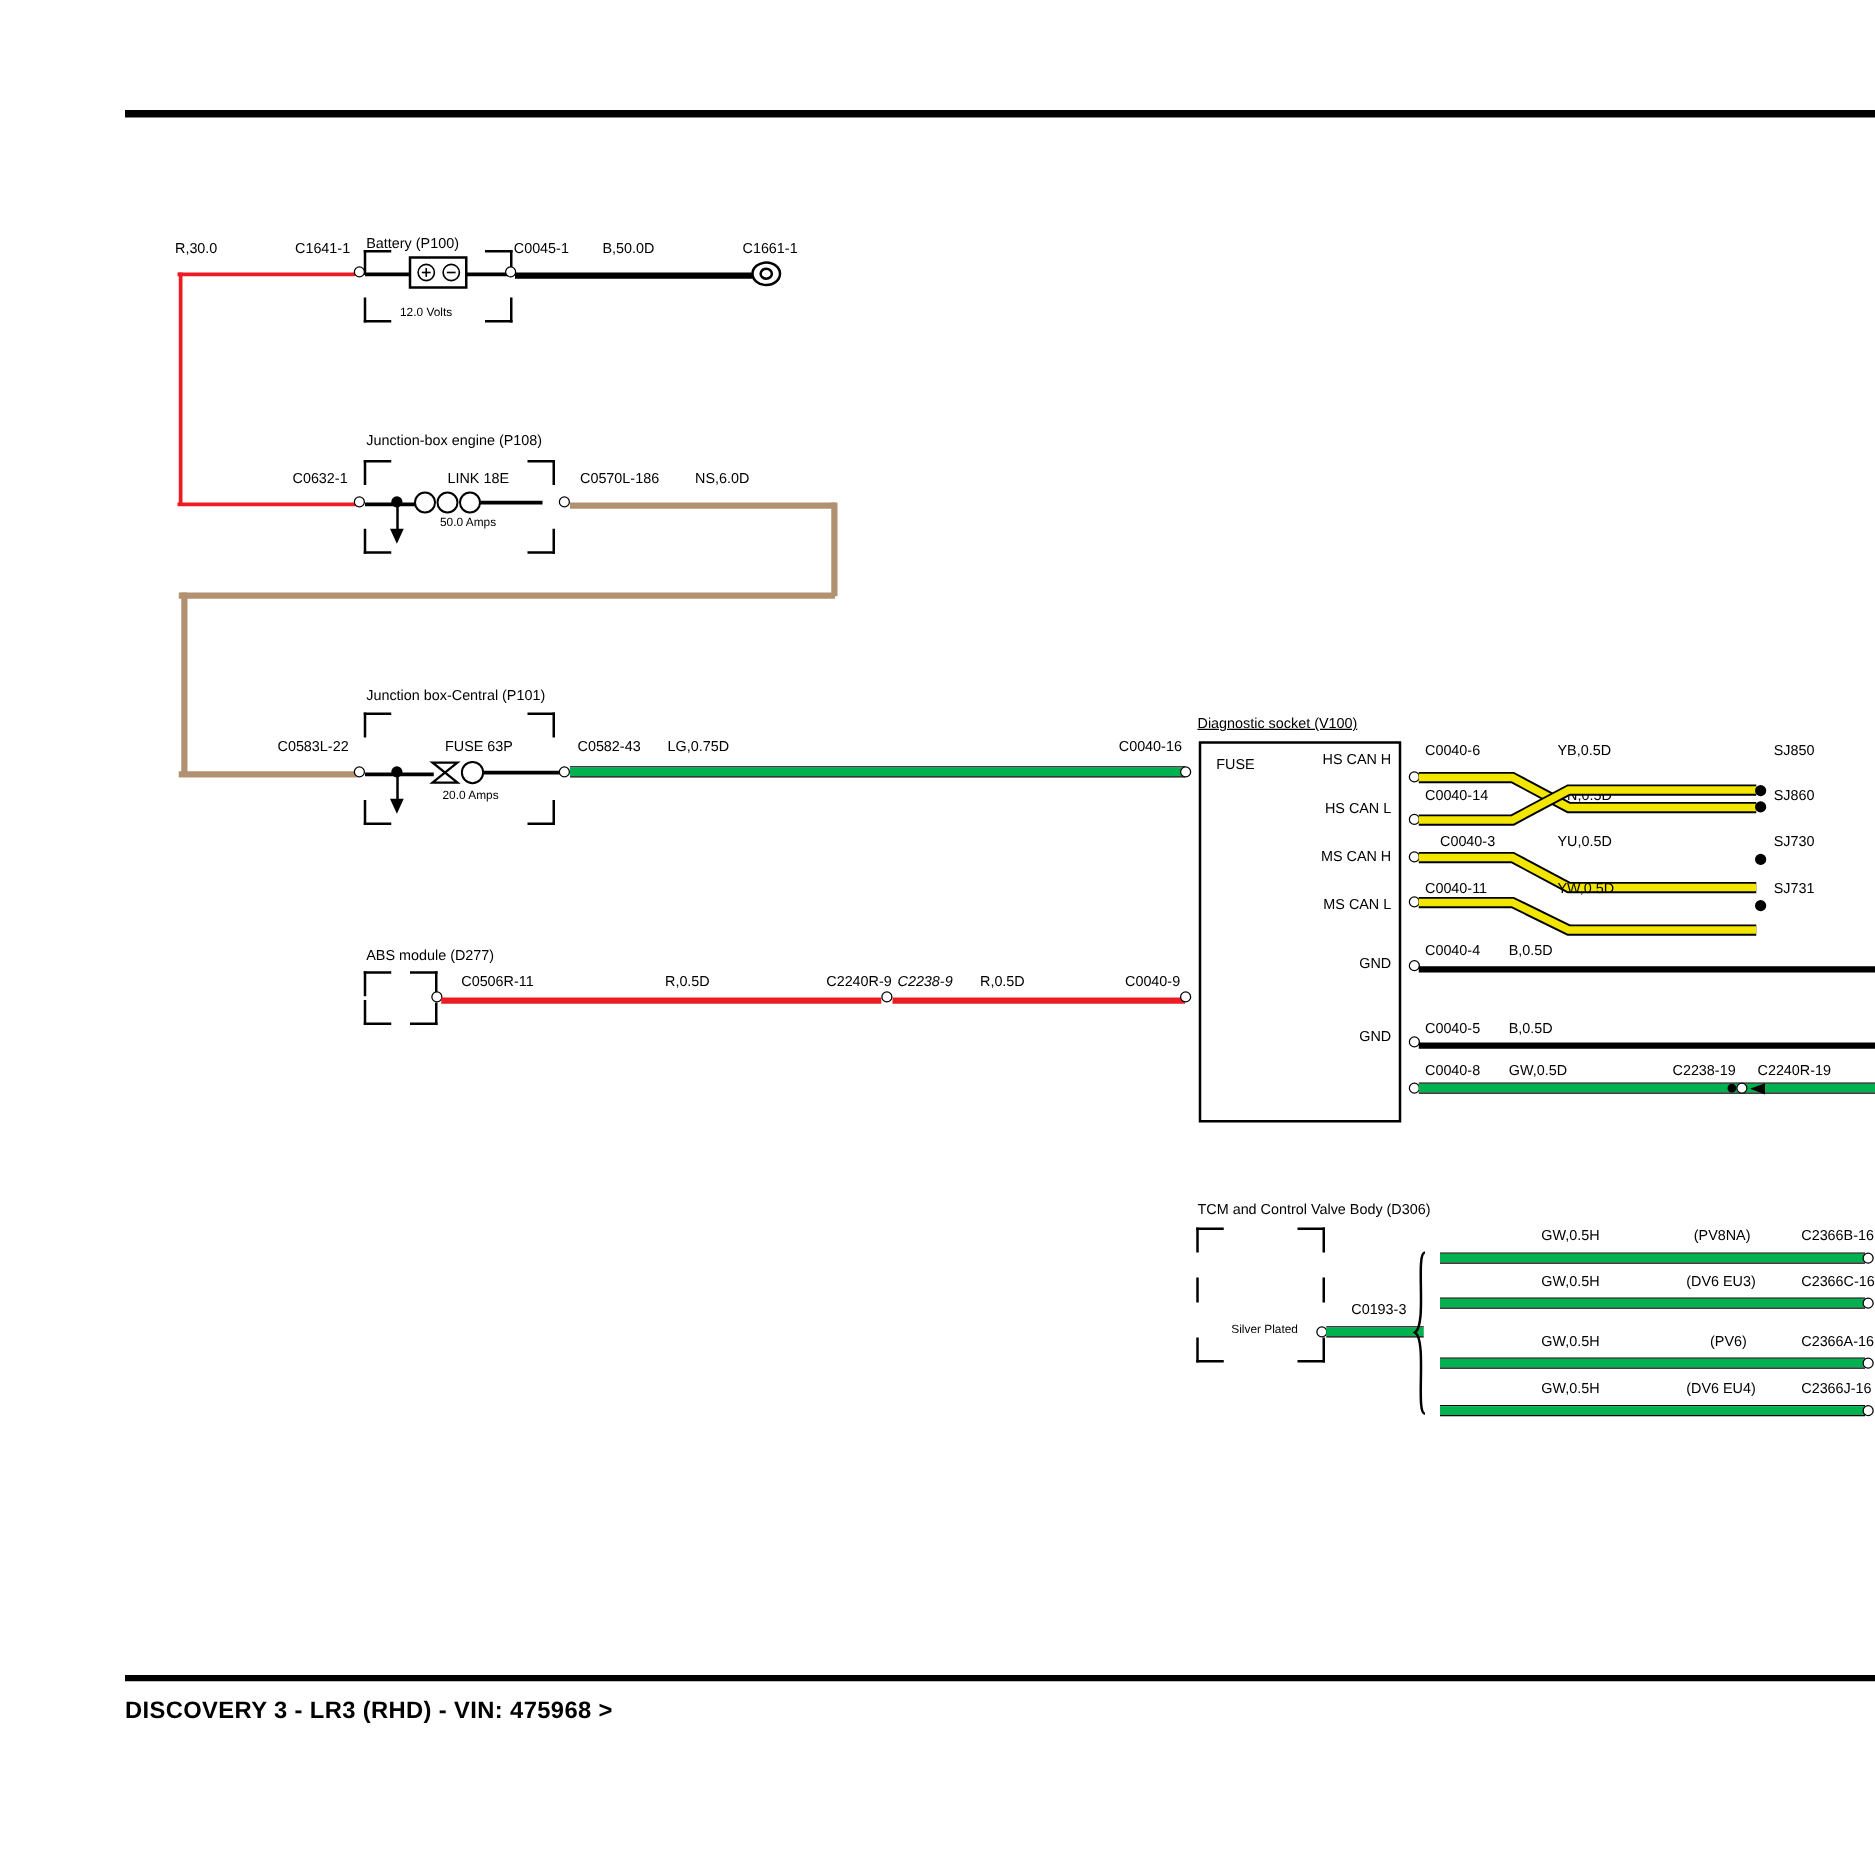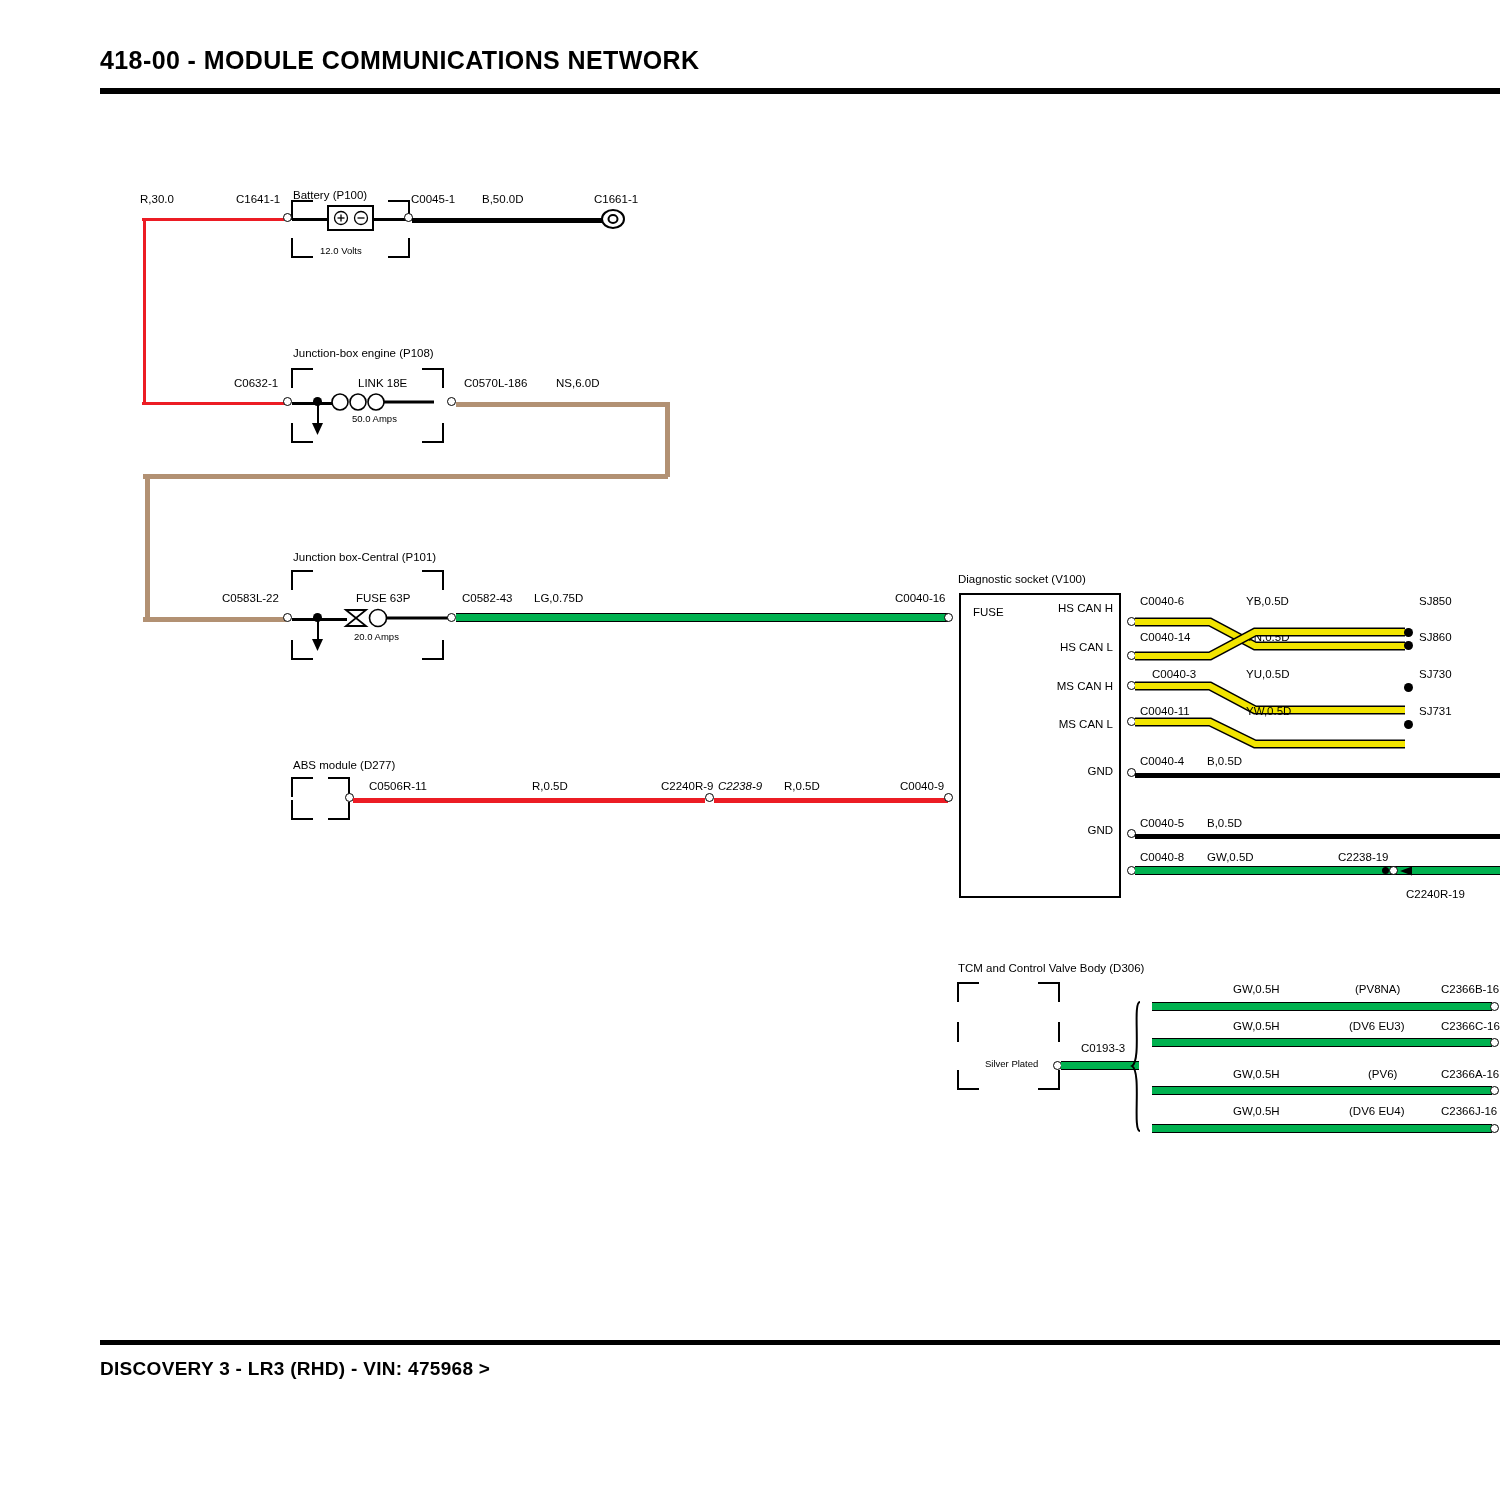--- a/index.html
+++ b/index.html
@@ -35,21 +35,20 @@
 
   .box{position:absolute;border:2px solid #000;box-sizing:border-box;background:#fff;}
 
   svg{position:absolute;overflow:visible;}
 </style>
 </head>
 <body>
 
 <div id="sheet">
 
-  <div class="hdr-title">418-00 - MODULE COMMUNICATIONS NETWORK</div>
   <div class="hdr-rule"></div>
   <div class="ftr-rule"></div>
   <div class="ftr-title">DISCOVERY 3 - LR3  (RHD) - VIN: 475968 &gt;</div>
 
   <div class="lbl" style="left:293px;top:189px;">Battery (P100)</div>
 
   <div class="bracket">
     <span style="left:291px;top:200px;width:22px;height:2px;"></span>
     <span style="left:291px;top:200px;width:2px;height:20px;"></span>
     <span style="left:388px;top:200px;width:22px;height:2px;"></span>
@@ -186,21 +185,21 @@
   <div class="lbl" style="left:532px;top:780px;">R,0.5D</div>
   <div class="hline red" style="left:353px;top:798px;width:352px;border-top-width:5px;"></div>
   <div class="lbl" style="left:661px;top:780px;">C2240R-9</div>
   <div class="lbl" style="left:718px;top:780px;font-style:italic;">C2238-9</div>
   <div class="conn" style="left:705px;top:793px;"></div>
   <div class="lbl" style="left:784px;top:780px;">R,0.5D</div>
   <div class="hline red" style="left:714px;top:798px;width:234px;border-top-width:5px;"></div>
   <div class="lbl" style="left:900px;top:780px;">C0040-9</div>
   <div class="conn" style="left:944px;top:793px;"></div>
 
-  <div class="lbl" style="left:958px;top:573px;">Diagnostic socket (V100)</div>
+  <div class="lbl" style="left:958px;top:573px;text-decoration:underline;">Diagnostic socket (V100)</div>
   <div class="box" style="left:959px;top:593px;width:162px;height:305px;"></div>
   <div class="lbl" style="left:973px;top:606px;">FUSE</div>
   <div class="lbl r" style="left:1113px;top:602px;">HS CAN H</div>
   <div class="lbl r" style="left:1113px;top:641px;">HS CAN L</div>
   <div class="lbl r" style="left:1113px;top:680px;">MS CAN H</div>
   <div class="lbl r" style="left:1113px;top:718px;">MS CAN L</div>
   <div class="lbl r" style="left:1113px;top:765px;">GND</div>
   <div class="lbl r" style="left:1113px;top:824px;">GND</div>
 
   <div class="lbl" style="left:1140px;top:595px;">C0040-6</div>
@@ -249,21 +248,21 @@
   <div class="hline blk" style="left:1135px;top:773px;width:365px;border-top-width:5px;"></div>
 
   <div class="lbl" style="left:1140px;top:817px;">C0040-5</div>
   <div class="lbl" style="left:1207px;top:817px;">B,0.5D</div>
   <div class="conn" style="left:1127px;top:829px;"></div>
   <div class="hline blk" style="left:1135px;top:834px;width:365px;border-top-width:5px;"></div>
 
   <div class="lbl" style="left:1140px;top:851px;">C0040-8</div>
   <div class="lbl" style="left:1207px;top:851px;">GW,0.5D</div>
   <div class="lbl" style="left:1338px;top:851px;">C2238-19</div>
-  <div class="lbl" style="left:1406px;top:851px;margin-top:37px;">C2240R-19</div>
+  <div class="lbl" style="left:1406px;top:851px;">C2240R-19</div>
   <div class="conn" style="left:1127px;top:866px;"></div>
   <div class="ow" style="left:1135px;top:866px;width:365px;height:10px;">
     <div class="edge" style="top:0;"></div>
     <div class="core" style="top:1px;height:7px;background:#00b14f;"></div>
     <div class="edge" style="top:8px;"></div>
   </div>
   <div class="sdot" style="left:1382px;top:867px;"></div>
   <div class="conn" style="left:1389px;top:866px;"></div>
   <svg style="left:1398px;top:862px;width:18px;height:18px;">
     <polygon points="14,4.5 2,9 14,13.5" fill="#000"></polygon>

